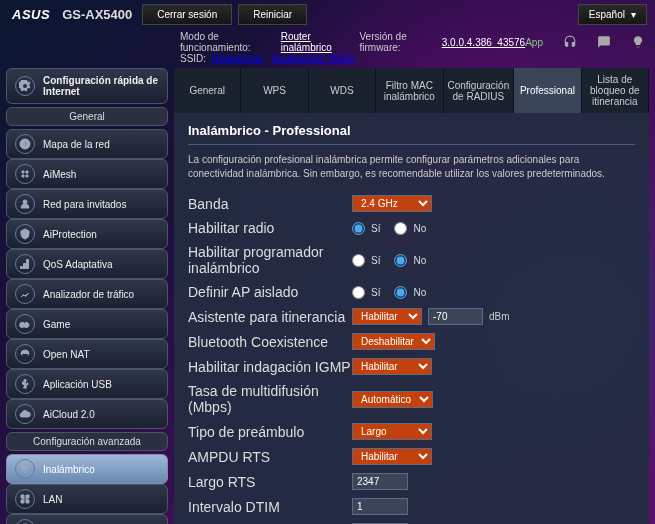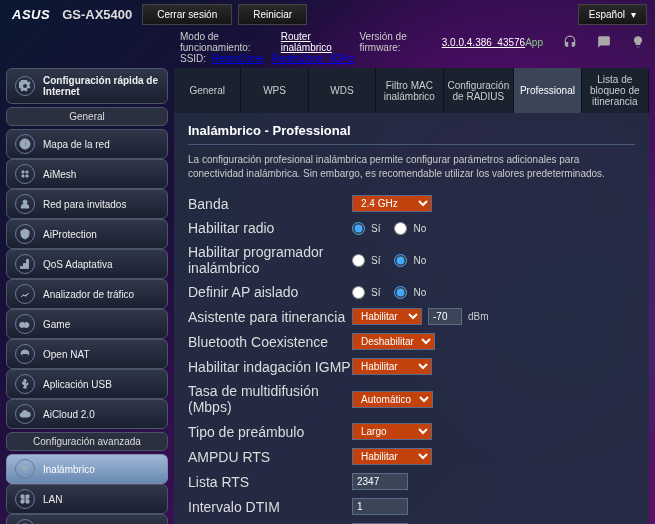--- a/index.html
+++ b/index.html
@@ -252,21 +252,21 @@
               <input type="radio" style=""> 
               <span class="radio-lbl">Sí</span>
               <input type="radio" checked="" style=""> 
               <span class="radio-lbl">No</span>
             </div>
           </div>
           <div class="row">
             <div class="lbl">Asistente para itinerancia</div>
             <div class="ctrl">
               <select><option>Habilitar</option></select>
-              <input type="text" value="-70" style="width: 34px;">
+              <input type="text" value="-70" style="width: 55px;">
               <span class="unit">dBm</span>
             </div>
           </div>
           <div class="row">
             <div class="lbl">Bluetooth Coexistence</div>
             <div class="ctrl">
               <select style="min-width:80px"><option>Deshabilitar</option></select>
             </div>
           </div>
           <div class="row">
@@ -287,21 +287,21 @@
               <select style="min-width:80px"><option>Largo</option></select>
             </div>
           </div>
           <div class="row">
             <div class="lbl">AMPDU RTS</div>
             <div class="ctrl">
               <select style="min-width:80px"><option>Habilitar</option></select>
             </div>
           </div>
           <div class="row">
-            <div class="lbl">Lista RTS</div>
+            <div class="lbl">Largo RTS</div>
             <div class="ctrl">
               <input type="text" value="2347" style="">
             </div>
           </div>
           <div class="row">
             <div class="lbl">Intervalo DTIM</div>
             <div class="ctrl">
               <input type="text" value="1" style="">
             </div>
           </div>

